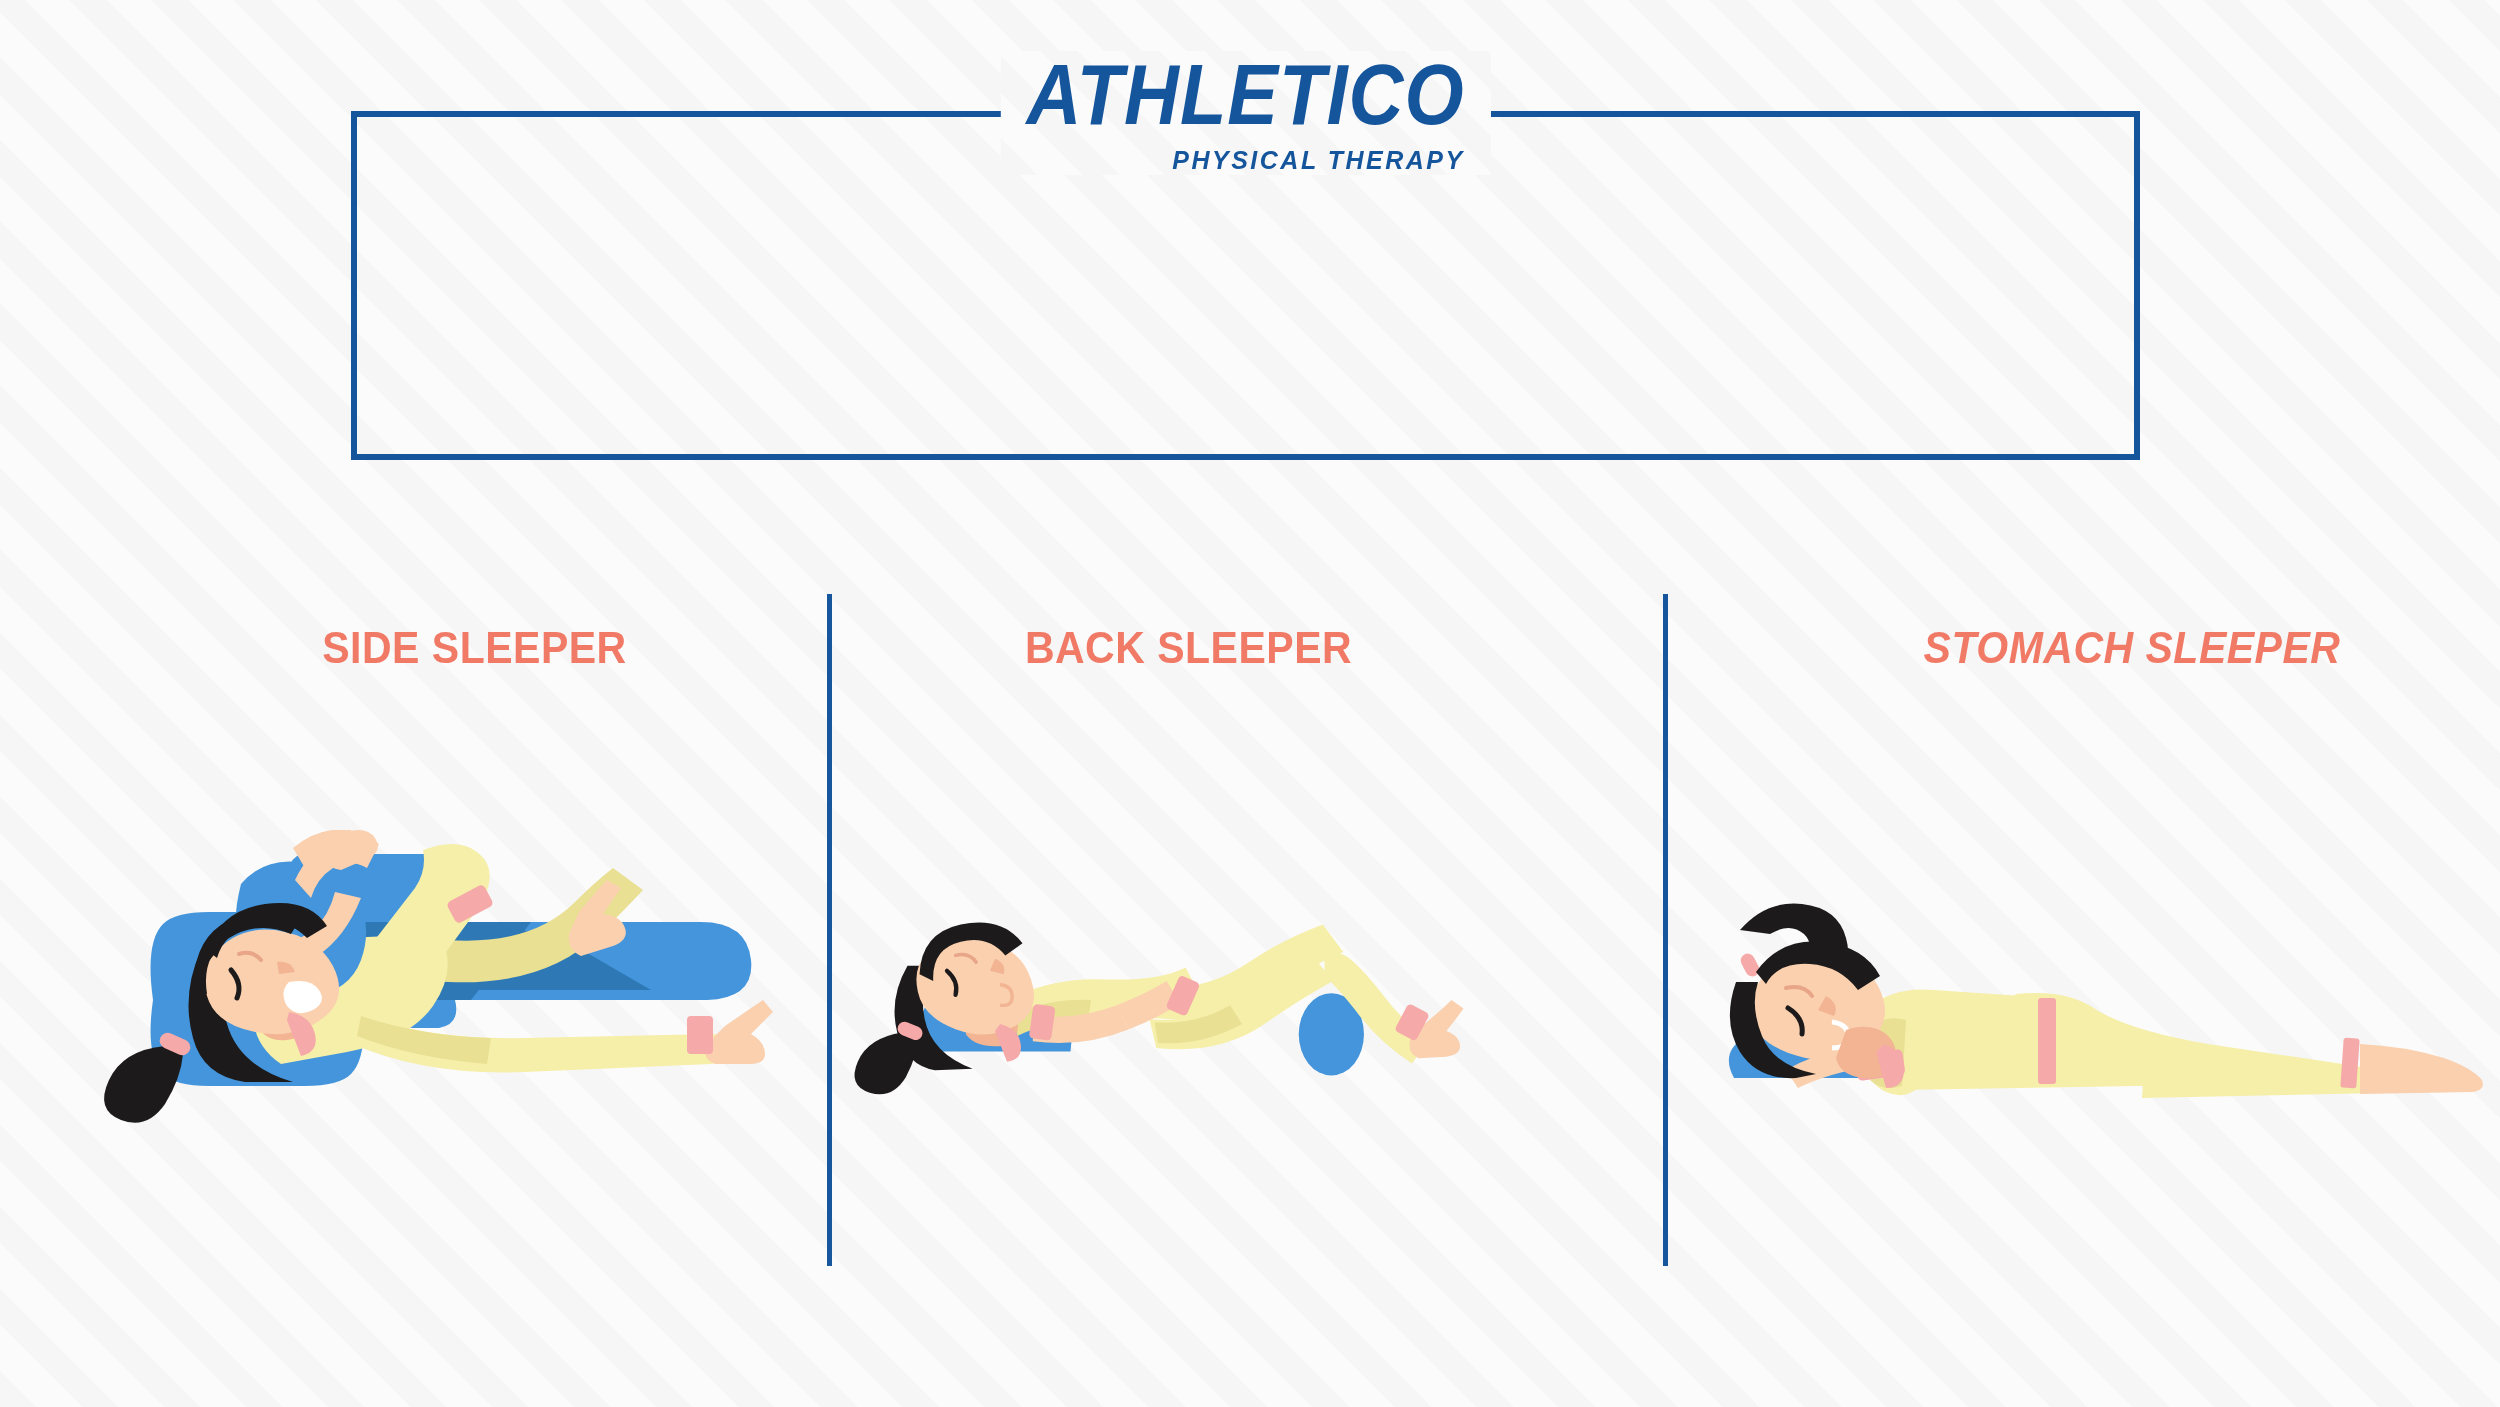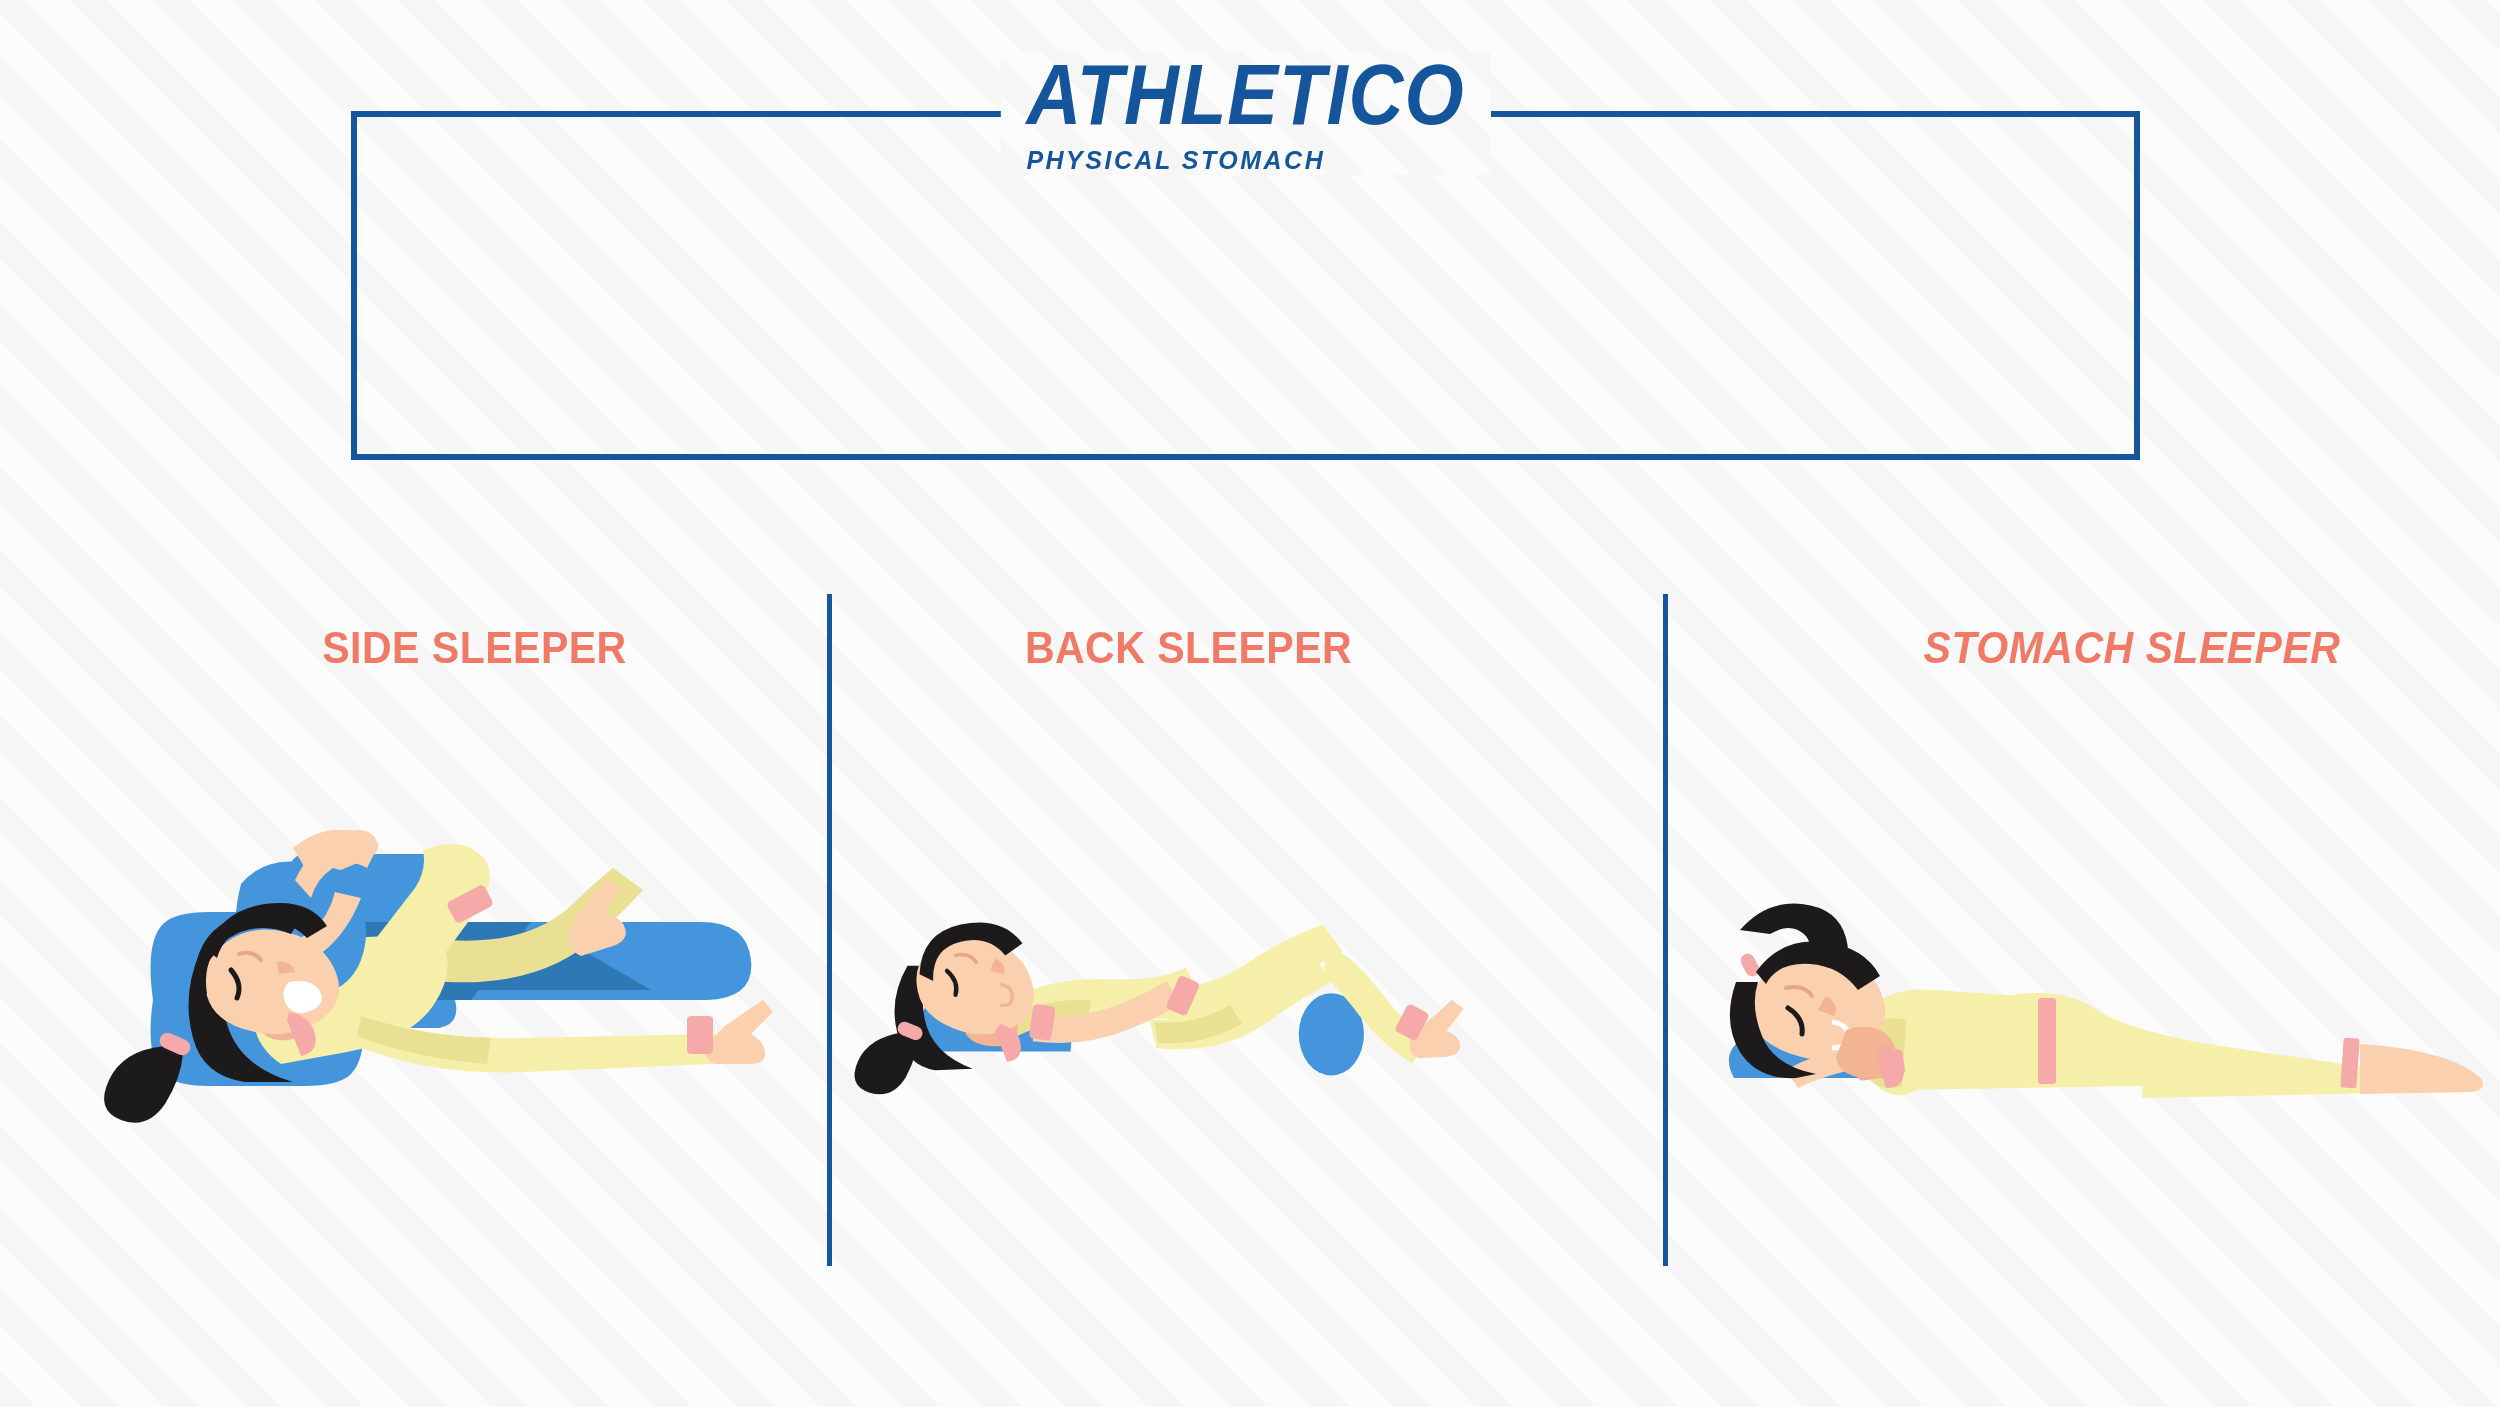--- a/index.html
+++ b/index.html
@@ -18,21 +18,21 @@
   #title-box{
     position:absolute;
     left:351px; top:111px;
     width:1789px; height:349px;
     border:6px solid #14559B;
   }
   #logo-wrap{
     position:absolute;
     left:50%; top:-66px;
     transform:translateX(-50%);
-    display:flex; flex-direction:column; align-items:flex-start;
+    display:flex; flex-direction:column; align-items:flex-end;
     background-color:#fafafa;
     background-image:repeating-linear-gradient(45deg,
         #f6f6f6 0px, #f6f6f6 26px,
         #fbfbfb 26px, #fbfbfb 58px);
     padding:0 26px;
   }
   #logo-word{
     font-size:76px; font-weight:bold; font-style:italic;
     color:#15559C; letter-spacing:1px; line-height:1.02;
     white-space:nowrap;
@@ -86,21 +86,21 @@
   
   #page-footer-space{ position:absolute; left:0; top:1280px; width:2500px; height:127px; }
 </style>
 </head>
 <body>
 
 <div id="title-box">
 
   <div id="logo-wrap">
     <div id="logo-word">ATHLETICO</div>
-    <div id="logo-sub">PHYSICAL STOMACH</div>
+    <div id="logo-sub">PHYSICAL THERAPY</div>
   </div>
 
 </div>
 
 <div id="columns">
 
   <div class="divider" id="divider-1"></div>
   <div class="divider" id="divider-2"></div>
 
   <div class="column" id="column-side">

